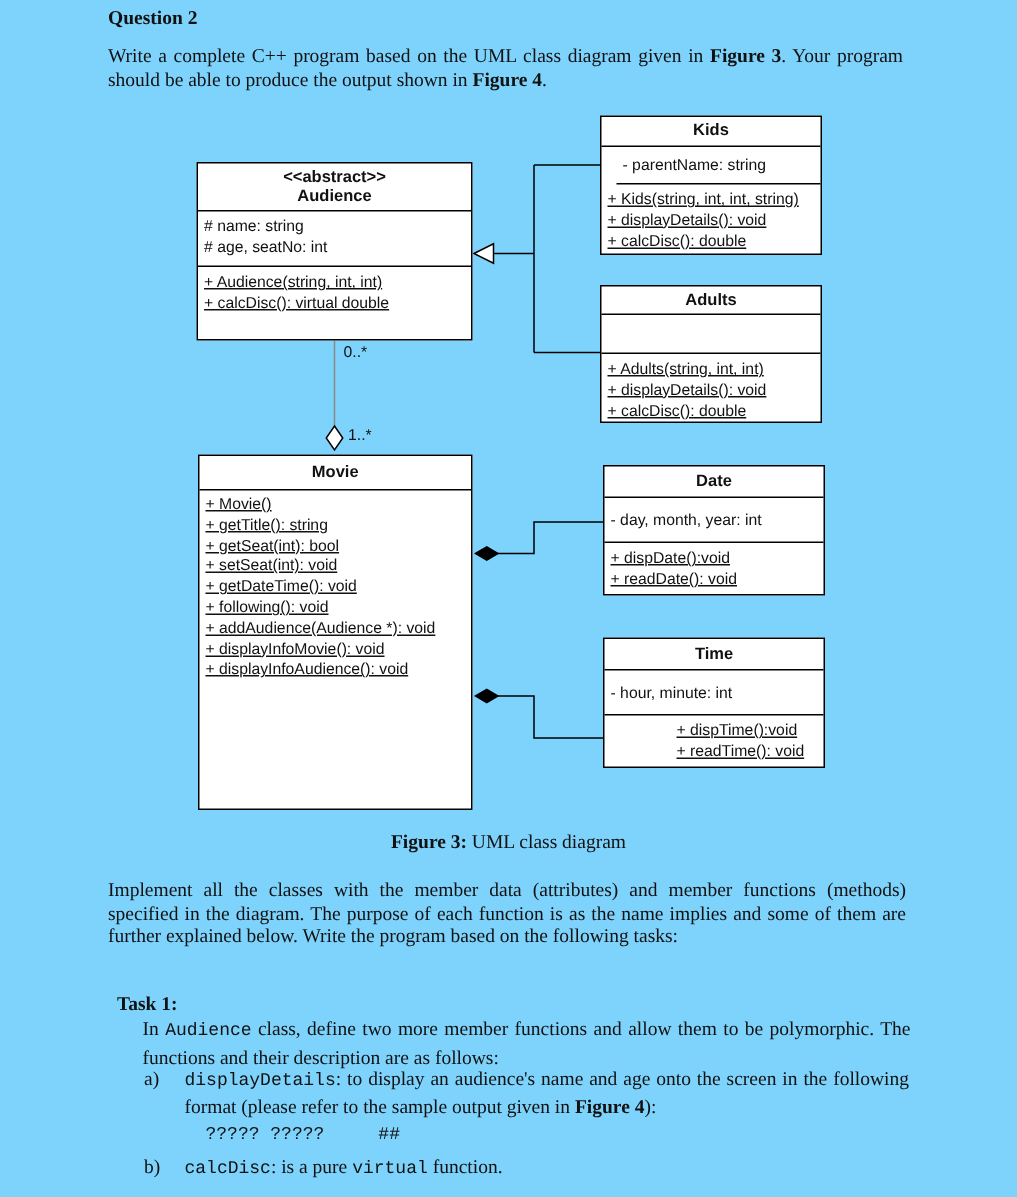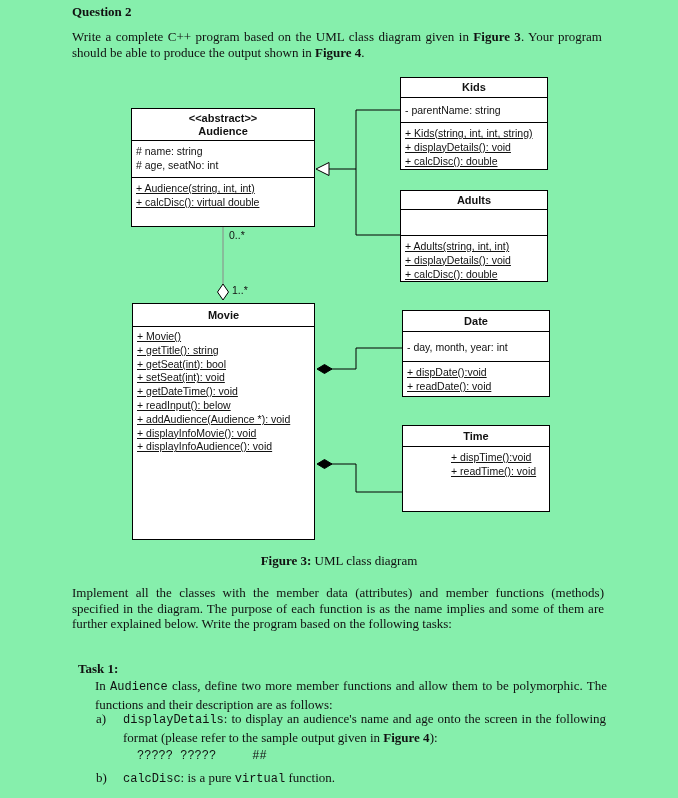--- a/index.html
+++ b/index.html
@@ -1,16 +1,16 @@
 <!DOCTYPE html>
 <html><head>
 <meta charset="utf-8">
 <style>
   html,body{margin:0;padding:0;background:#fff;}
-  #page{position:relative;width:678px;height:798px;background:#86efac;color:#111;
+  #page{position:relative;width:678px;height:798px;background:#7dd3fc;color:#111;
         font-family:"Liberation Serif",serif;overflow:hidden;}
   .serif{font-family:"Liberation Serif",serif;font-size:13px;}
   .bold{font-weight:bold;}
   .mono{font-family:"Liberation Mono",monospace;font-size:12px;}
   .abs{position:absolute;}
   .just{text-align:justify;}
 
   
   .uml{position:absolute;background:#fff;border:1px solid #000;box-sizing:border-box;
        display:flex;flex-direction:column;font-family:"Liberation Sans",sans-serif;color:#111;}
@@ -81,21 +81,21 @@
     <div class="mt" style="padding-top:4px;">
       <div>+ Audience(string, int, int)</div>
       <div>+ calcDisc(): virtual double</div>
     </div>
   </div>
 
   <div class="uml" style="left:400px;top:77px;width:148px;height:93px;">
     <div class="hd" style="height:20px;">
       <div>Kids</div>
     </div>
-    <div class="at" style="height:25px;padding-top:6px;">
+    <div class="at" style="height:25px;padding-top:6px;margin-left:10px;">
       <div>- parentName: string</div>
     </div>
     <div class="mt" style="padding-top:4px;">
       <div>+ Kids(string, int, int, string)</div>
       <div>+ displayDetails(): void</div>
       <div>+ calcDisc(): double</div>
     </div>
   </div>
 
   <div class="uml" style="left:400px;top:190px;width:148px;height:92px;">
@@ -113,21 +113,21 @@
   <div class="uml" style="left:132px;top:303px;width:183px;height:237px;">
     <div class="hd" style="height:23px;">
       <div>Movie</div>
     </div>
     <div class="mt" style="padding-top:3px;">
       <div>+ Movie()</div>
       <div>+ getTitle(): string</div>
       <div>+ getSeat(int): bool</div>
       <div>+ setSeat(int): void</div>
       <div>+ getDateTime(): void</div>
-      <div>+ readInput(): below</div>
+      <div>+ following(): void</div>
       <div>+ addAudience(Audience *): void</div>
       <div>+ displayInfoMovie(): void</div>
       <div>+ displayInfoAudience(): void</div>
     </div>
   </div>
 
   <div class="uml" style="left:402px;top:310px;width:148px;height:87px;">
     <div class="hd" style="height:21px;">
       <div>Date</div>
     </div>
@@ -136,20 +136,23 @@
     </div>
     <div class="mt" style="padding-top:4px;">
       <div>+ dispDate():void</div>
       <div>+ readDate(): void</div>
     </div>
   </div>
 
   <div class="uml" style="left:402px;top:425px;width:148px;height:87px;">
     <div class="hd" style="height:21px;">
       <div>Time</div>
+    </div>
+    <div class="at" style="height:30px;padding-top:9px;">
+      <div>- hour, minute: int</div>
     </div>
     <div class="mt" style="padding-top:4px;margin-left:44px;">
       <div>+ dispTime():void</div>
       <div>+ readTime(): void</div>
     </div>
   </div>
 
   <div class="abs serif" style="left:0;top:553px;width:678px;text-align:center;">
     <span class="bold">Figure 3:</span><span> UML class diagram</span>
   </div>

